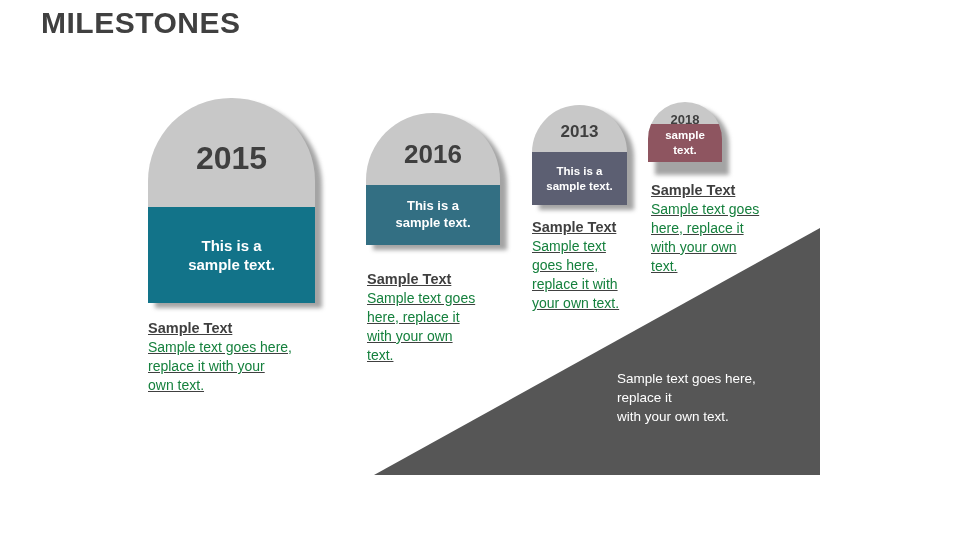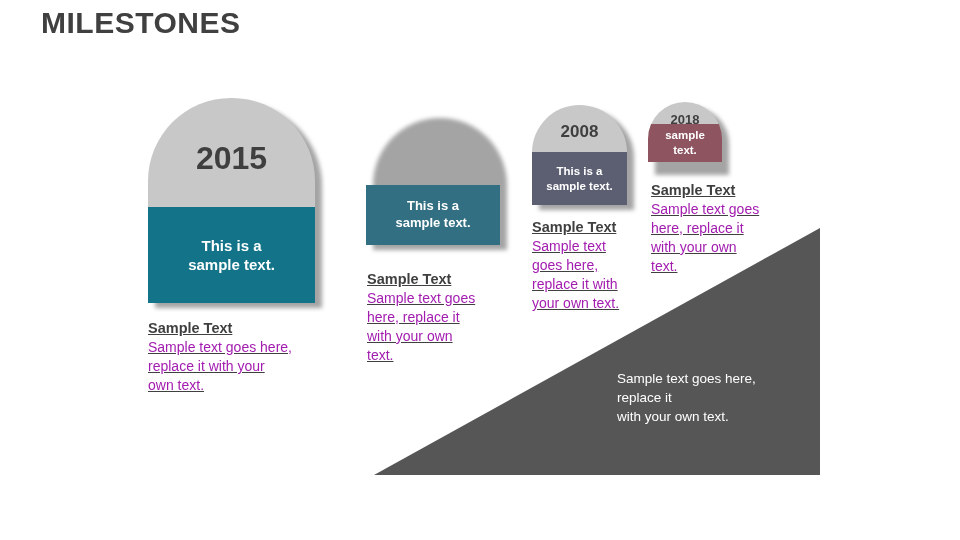--- a/index.html
+++ b/index.html
@@ -111,21 +111,21 @@
   }
   .caption-head {
     font-weight: bold;
     font-size: 14.5px;
     line-height: 19px;
     color: #3f3f3f;
   }
   .caption-body {
     font-size: 14px;
     line-height: 19px;
-    color: #a21caf;
+    color: #15803d;
     white-space: pre-line;
   }
 </style>
 </head>
 <body>
 
 <div id="slide">
 
   <svg class="wedge" viewBox="0 0 960 540" preserveAspectRatio="none">
     <polygon id="wedge-poly" points="374,475 820,475 820,228" fill="#565656"></polygon>
@@ -151,39 +151,42 @@
   <div class="caption" style="left:148px; top:319px; width:170px;">
     <div class="caption-head">Sample Text</div>
     <div class="caption-body">Sample text goes here,
 replace it with your
 own text.</div>
   </div>
 
   <div class="marker" style="left:366px; top:113px; width:134px; height:132px;">
     <div class="marker-shadow" style="border-radius:67px 67px 0 0;"></div>
     <div class="marker-body" style="border-radius:67px 67px 0 0;">
+      <div class="marker-top" style="height: 72px; background: rgb(200, 200, 200);">
+        <div class="marker-year" style="font-size:26px; top:5px;">2016</div>
+      </div>
       <div class="marker-bottom" style="top:72px; height:60px; background:#336F83;">
         <span style="font-size:13px;">This is a
 sample text.</span>
       </div>
     </div>
   </div>
   <div class="caption" style="left:367px; top:270px; width:125px;">
     <div class="caption-head">Sample Text</div>
     <div class="caption-body">Sample text goes
 here, replace it
 with your own
 text.</div>
   </div>
 
   <div class="marker" style="left:532px; top:105px; width:95px; height:100px;">
     <div class="marker-shadow" style="border-radius:48px 48px 0 0;"></div>
     <div class="marker-body" style="border-radius:48px 48px 0 0;">
       <div class="marker-top" style="height: 47px; background: rgb(200, 200, 200);">
-        <div class="marker-year" style="font-size:17px; top:3px;">2008</div>
+        <div class="marker-year" style="font-size:17px; top:3px;">2013</div>
       </div>
       <div class="marker-bottom" style="top:47px; height:53px; background:#5C5F72;">
         <span style="font-size:11.5px;">This is a
 sample text.</span>
       </div>
     </div>
   </div>
   <div class="caption" style="left:532px; top:218px; width:110px;">
     <div class="caption-head">Sample Text</div>
     <div class="caption-body">Sample text

